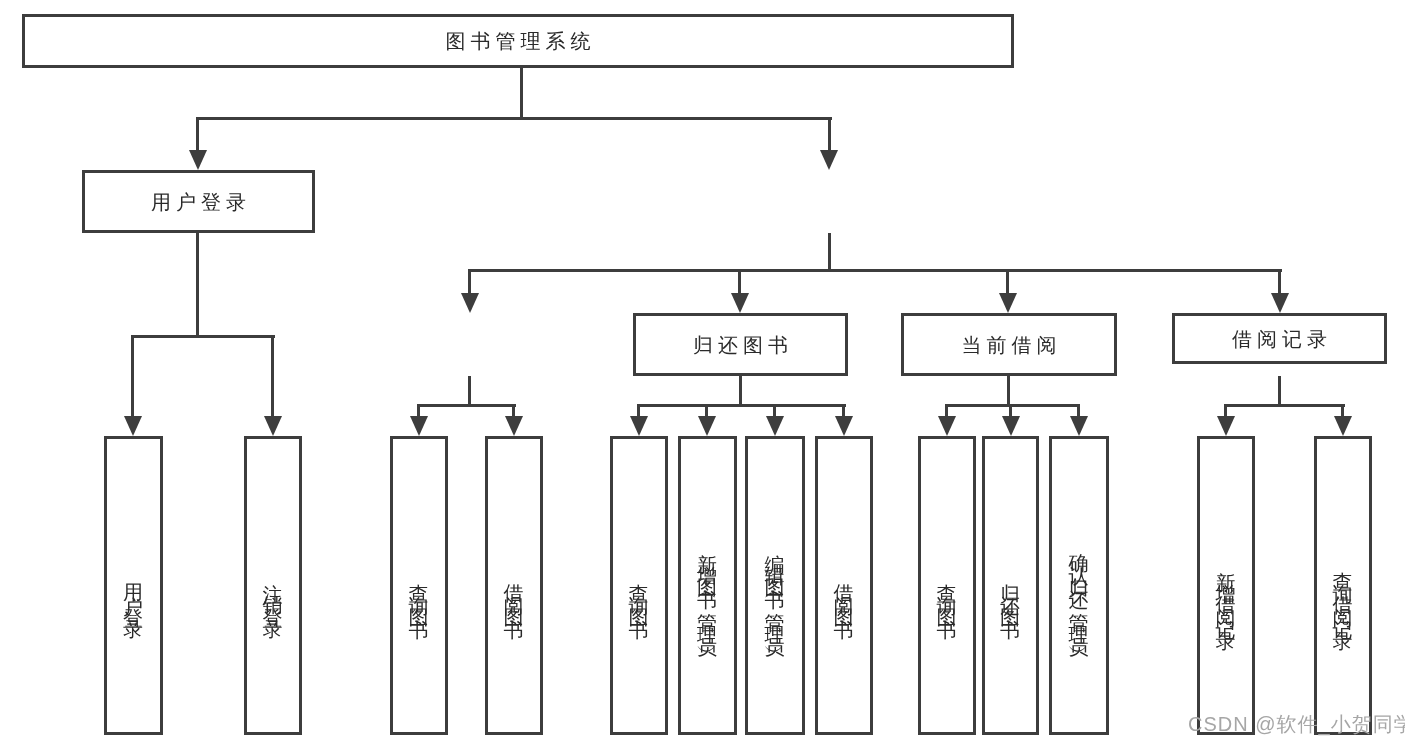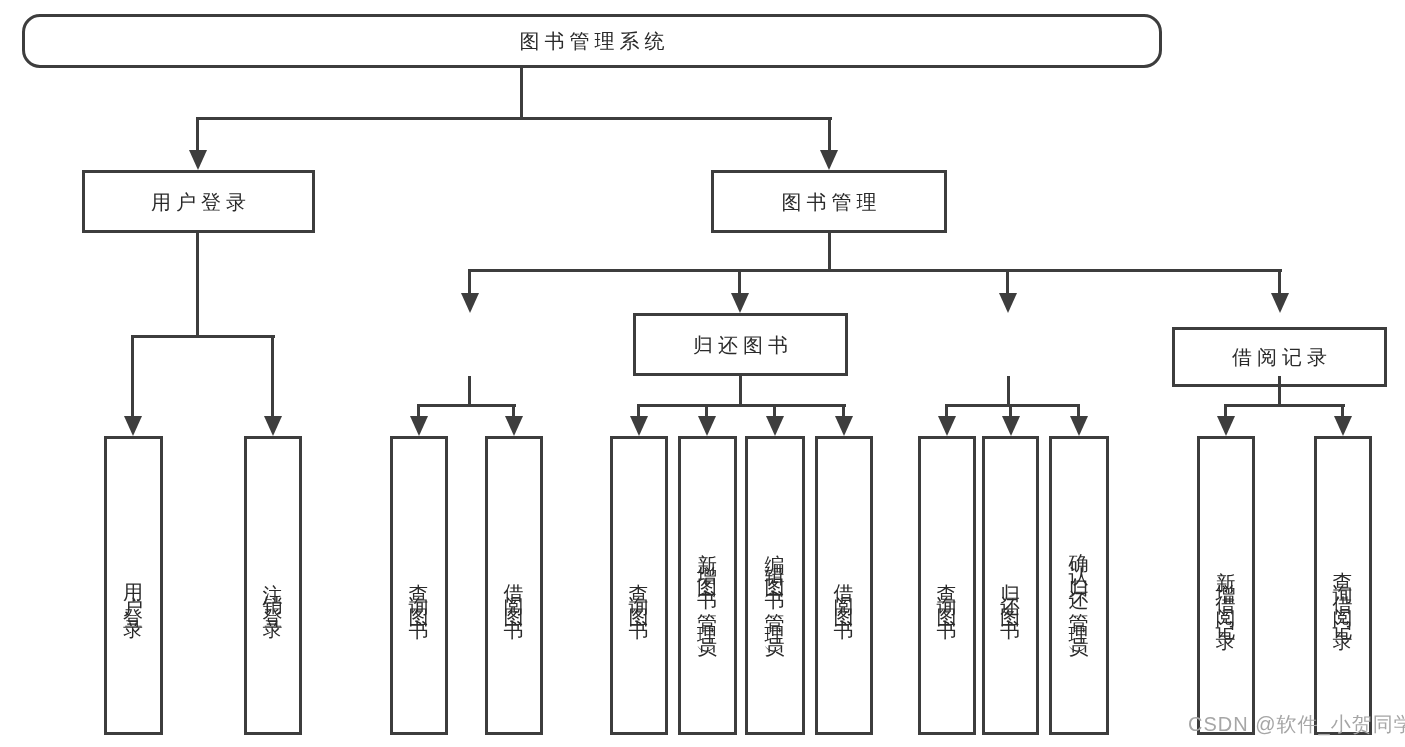--- a/index.html
+++ b/index.html
@@ -28,33 +28,33 @@
   .watermark{
     position:absolute;left:1188px;top:711px;font-size:20px;color:#a6a6a6;
     letter-spacing:1px;white-space:nowrap;z-index:5;
   }
 </style>
 </head>
 <body>
 
 <div id="stage">
   <div class="watermark">CSDN @软件_小贺同学</div>
-<div class="box" style="left: 22px; top: 14px; width: 1140px; height: 54px; border-radius: 18px;">
+<div class="box" style="left: 22px; top: 14px; width: 992px; height: 54px;">
       <span class="lbl">图书管理系统</span>
     </div>
     <div class="box" style="left: 82px; top: 170px; width: 233px; height: 63px;">
       <span class="lbl">用户登录</span>
     </div>
-    <div class="box" style="left: 711px; top: 170px; width: 236px; height: 63px;">
-      <span class="lbl">图书管理</span>
-    </div>
     <div class="box" style="left: 633px; top: 313px; width: 215px; height: 63px;">
       <span class="lbl">归还图书</span>
     </div>
-    <div class="box" style="left: 1172px; top: 327px; width: 215px; height: 60px;">
+    <div class="box" style="left: 901px; top: 313px; width: 216px; height: 63px;">
+      <span class="lbl">当前借阅</span>
+    </div>
+    <div class="box" style="left: 1172px; top: 313px; width: 215px; height: 51px;">
       <span class="lbl">借阅记录</span>
     </div>
     <div class="box vbox" style="left: 104px; top: 436px; width: 59px; height: 299px;">
       <span class="lbl">用户登录</span>
     </div>
     <div class="box vbox" style="left: 244px; top: 436px; width: 58px; height: 299px;">
       <span class="lbl">注销登录</span>
     </div>
     <div class="box vbox" style="left: 390px; top: 436px; width: 58px; height: 299px;">
       <span class="lbl">查询图书</span>

